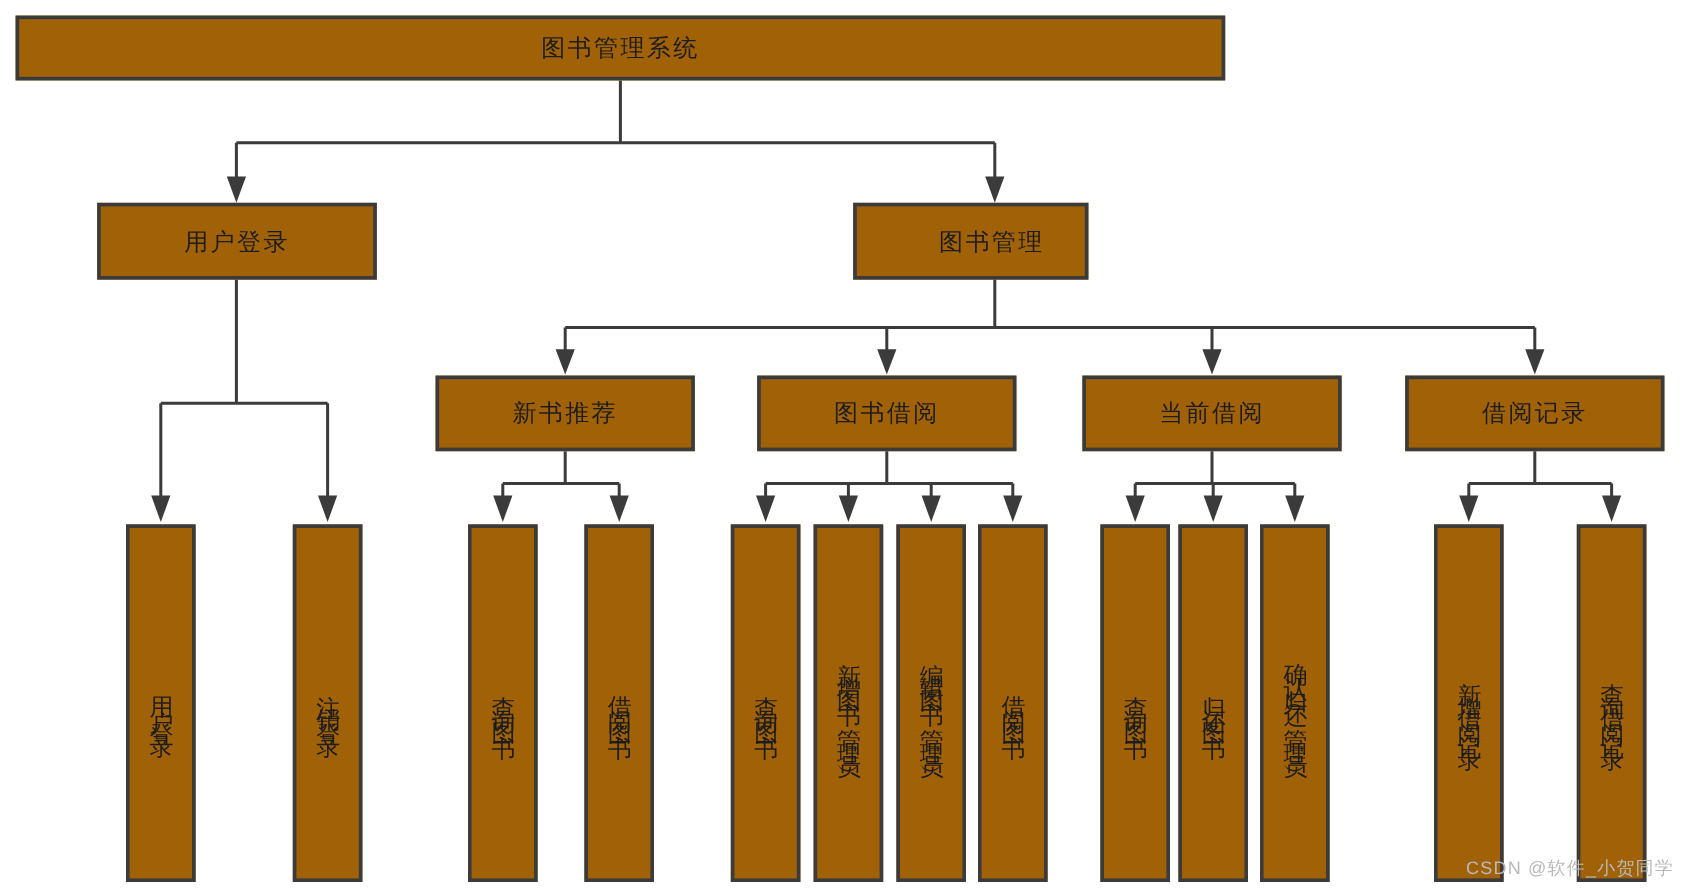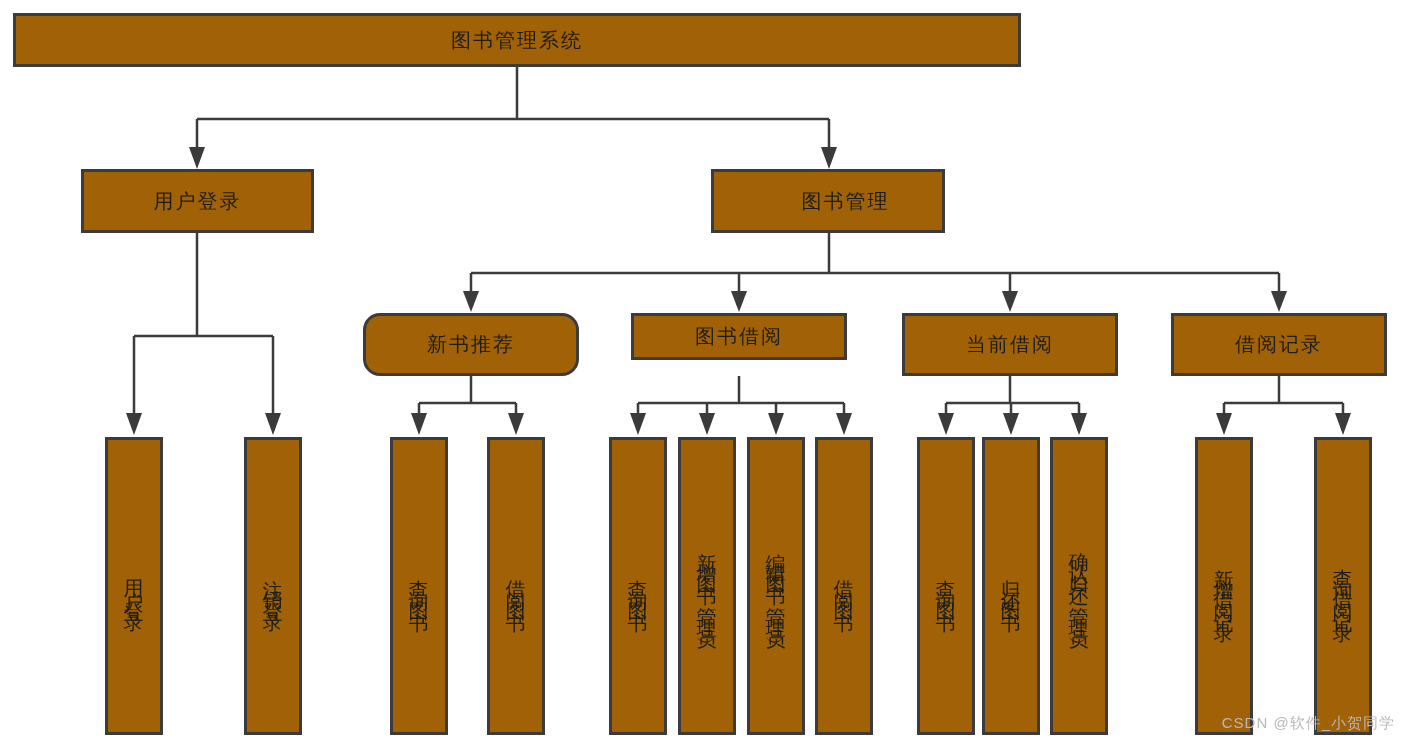--- a/index.html
+++ b/index.html
@@ -92,24 +92,24 @@
     <polygon points="1071,413 1087,413 1079,435"></polygon>
 
     <path d="M1279,376 V404 M1224,403 H1343 M1224,403 V414 M1343,403 V414"></path>
     <polygon points="1216,413 1232,413 1224,435"></polygon>
     <polygon points="1335,413 1351,413 1343,435"></polygon>
   </svg>
 
   <div class="box" style="left:13px;top:13px;width:1008px;height:54px;">图书管理系统</div>
 
   <div class="box" style="left:81px;top:169px;width:233px;height:64px;">用户登录</div>
-  <div class="box" style="left:711px;top:169px;width:234px;height:64px;padding-left:35px;">图书管理</div>
+  <div class="box" style="left:711px;top:169px;width:196px;height:64px;padding-left:35px;">图书管理</div>
 
-  <div class="box" style="left:363px;top:313px;width:216px;height:63px;border-radius:17px;">新书推荐</div>
-  <div class="box" style="left:631px;top:313px;width:216px;height:47px;">图书借阅</div>
+  <div class="box" style="left:363px;top:313px;width:216px;height:63px;">新书推荐</div>
+  <div class="box" style="left:631px;top:313px;width:216px;height:63px;">图书借阅</div>
   <div class="box" style="left:1171px;top:313px;width:216px;height:63px;">借阅记录</div>
   <div class="box" style="left:902px;top:313px;width:216px;height:63px;">当前借阅</div>
 
   <div class="box vbox" style="left:105px;top:437px;width:58px;height:298px;">用户登录</div>
   <div class="box vbox" style="left:244px;top:437px;width:58px;height:298px;">注销登录</div>
 
   <div class="box vbox" style="left:390px;top:437px;width:58px;height:298px;">查询图书</div>
   <div class="box vbox" style="left:487px;top:437px;width:58px;height:298px;">借阅图书</div>
 
   <div class="box vbox" style="left:609px;top:437px;width:58px;height:298px;">查询图书</div>

